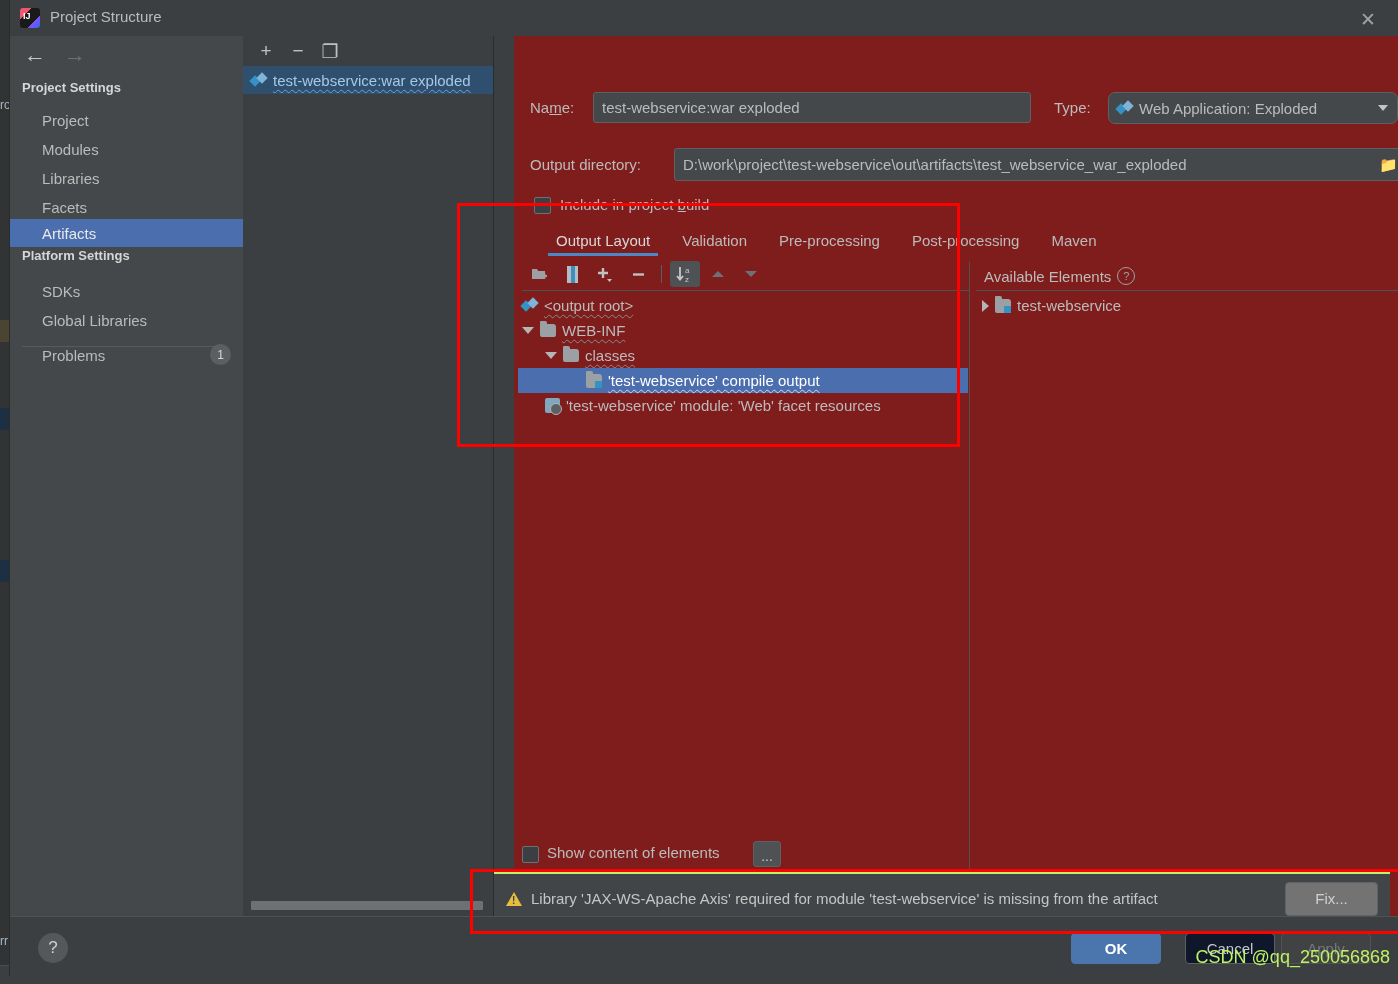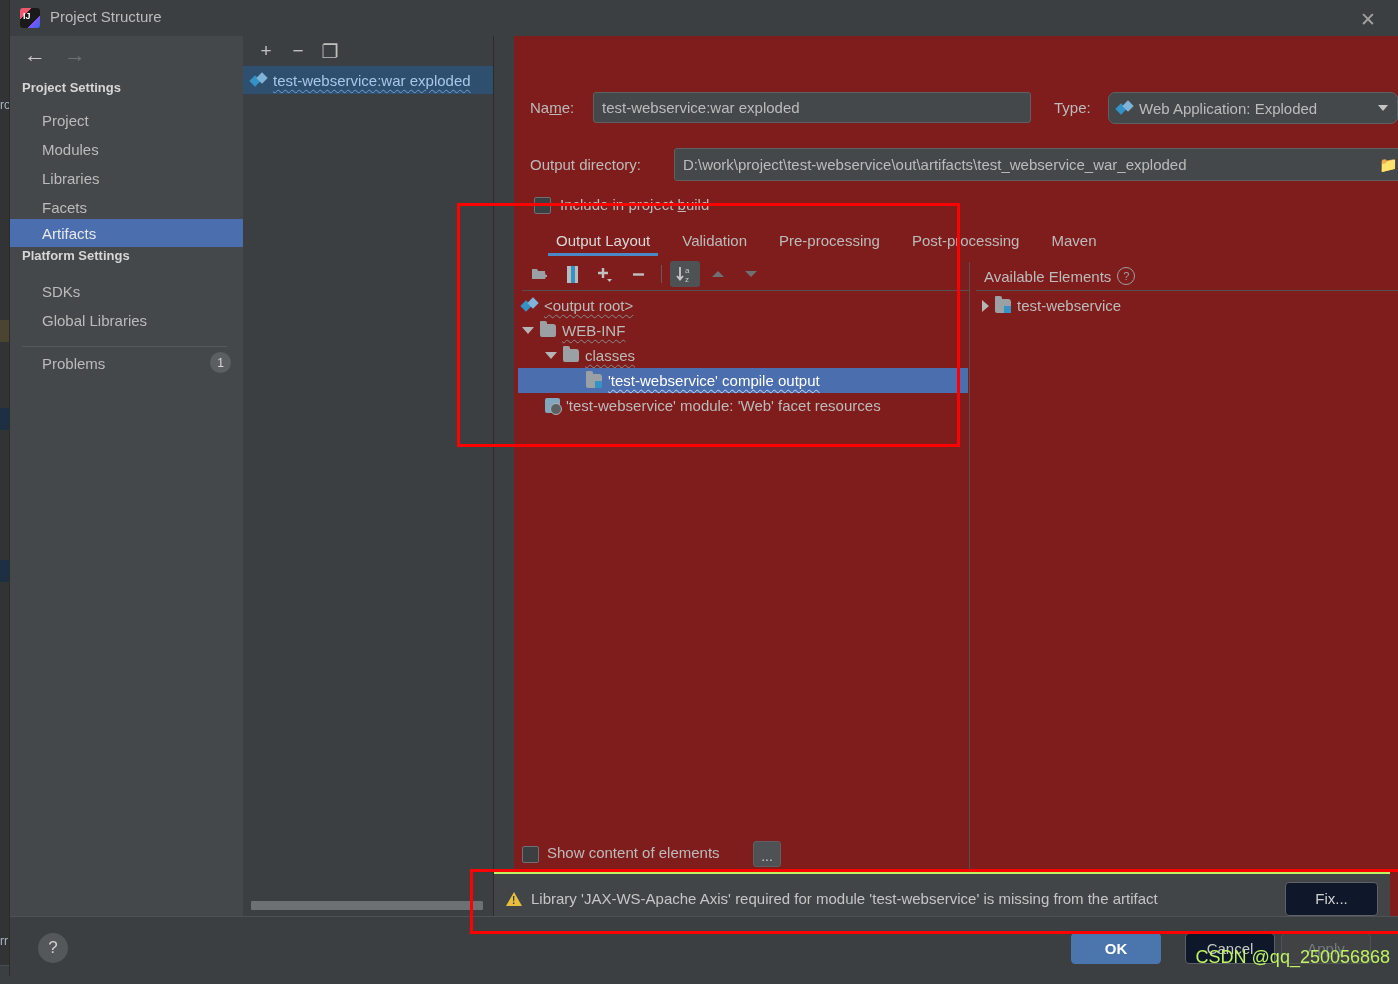--- a/index.html
+++ b/index.html
@@ -396,21 +396,21 @@
   .warn-text { font-size: 15px; color: #c5c5c5; flex: 1; }
   .btn {
     border-radius: 4px;
     font-size: 15px;
     display: flex; align-items: center; justify-content: center;
     box-sizing: border-box;
     cursor: default;
   }
   .btn-fix {
     width: 93px; height: 34px;
-    background: #0f172a; border: 1px solid #5f6365; color: #d0d0d0;
+    background: #737373; border: 1px solid #5f6365; color: #d0d0d0;
   }
   .btn-default {
     background: #4a75ad; border: 1px solid #4a75ad; color: #ffffff; font-weight: bold;
   }
   .btn-normal {
     background: #0f172a; border: 1px solid #5c6062; color: #c8c8c8;
   }
   .btn-disabled {
     background: #43464880; border: 1px solid #4f5355; color: #76797b;
   }
@@ -481,21 +481,21 @@
       <div class="nav-item" style="top:128px;">Libraries</div>
       <div class="nav-item" style="top:157px;">Facets</div>
       <div class="nav-item selected" style="top:183px;">Artifacts</div>
 
       <div class="nav-group" style="top:212px;">Platform Settings</div>
       <div class="nav-item" style="top:241px;">SDKs</div>
       <div class="nav-item" style="top:270px;">Global Libraries</div>
 
       <div class="nav-sep" style="top:310px;"></div>
 
-      <div class="nav-item-problems" style="top:313px;">
+      <div class="nav-item-problems" style="top:305px;">
         <span>Problems</span>
         <span style="position:relative;flex:1;height:100%;">
           <span class="nav-badge">1</span>
         </span>
       </div>
     </div>
 
     <div class="art-pane">
       <div class="art-toolbar">
         <span class="tbtn">+</span>

